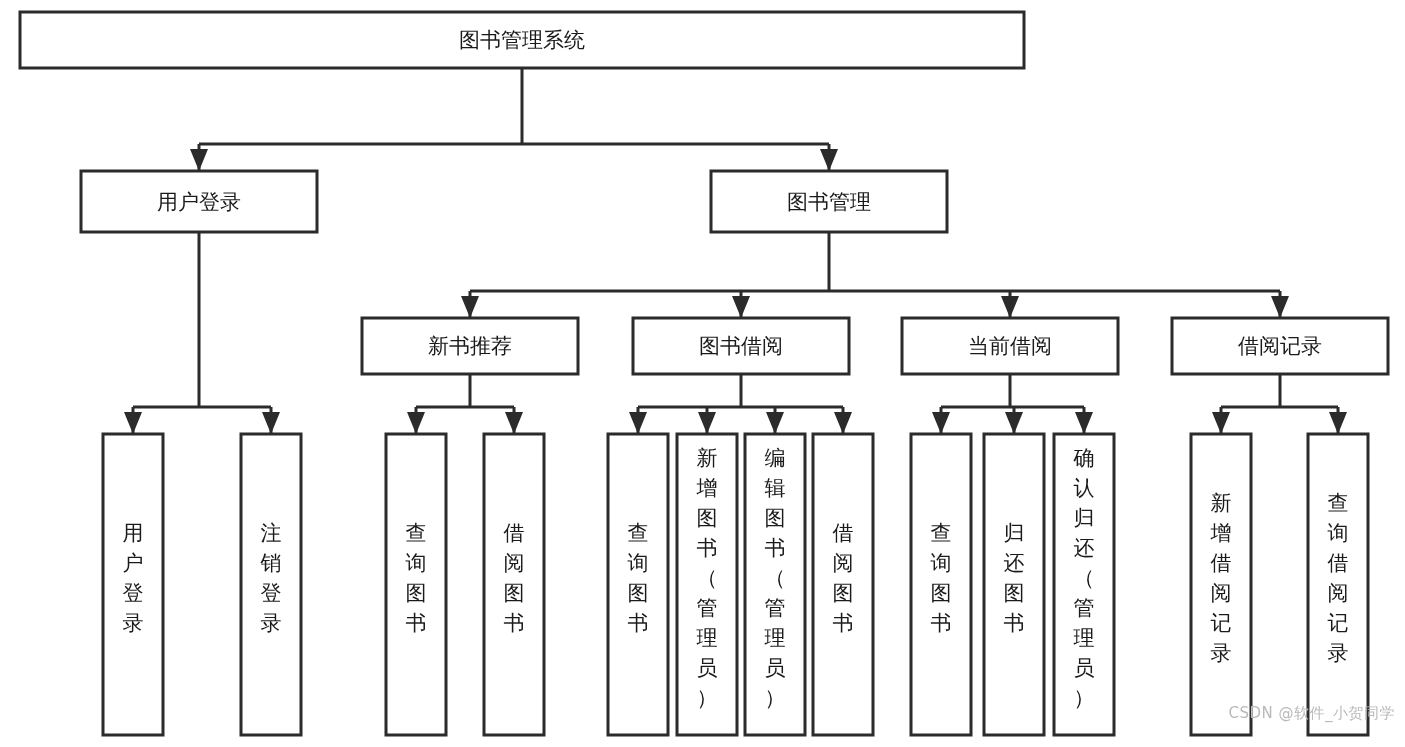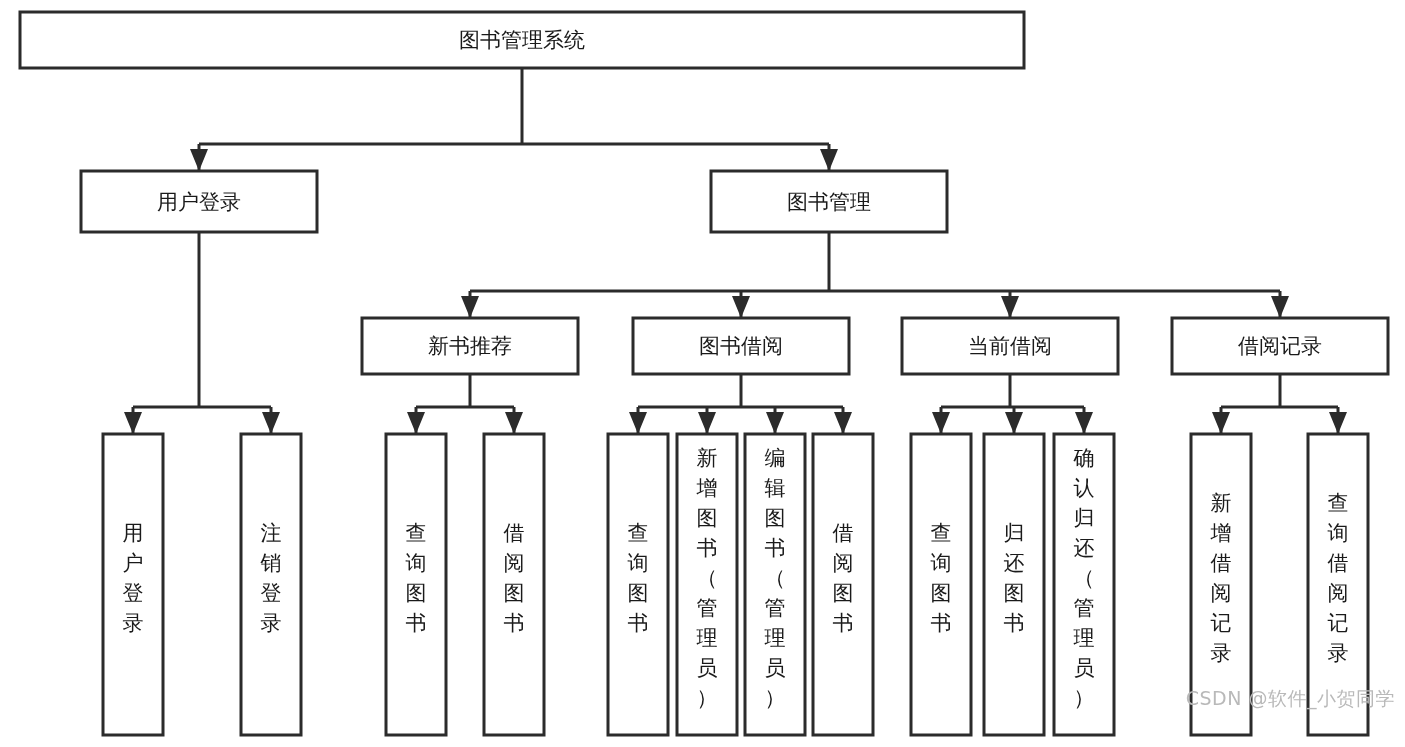--- a/index.html
+++ b/index.html
@@ -49,23 +49,23 @@
     fill: none;
     stroke-linecap: butt;
   }
   .arrow-head {
     fill: #2b2b2b;
     stroke: none;
   }
   .watermark-text {
     position: absolute;
     right: 10px;
-    bottom: 12px;
-    font-family: "DejaVu Sans", "Liberation Sans", sans-serif;
-    font-size: 19px;
+    bottom: 1px;
+    font-family: "DejaVu Sans", "Liberation Sans", sans-serif;
+    font-size: 15px;
     color: #b9b9b9;
     white-space: nowrap;
     letter-spacing: 0.5px;
     pointer-events: none;
   }
 </style>
 </head>
 <body>
 
 <div id="diagram-root">

